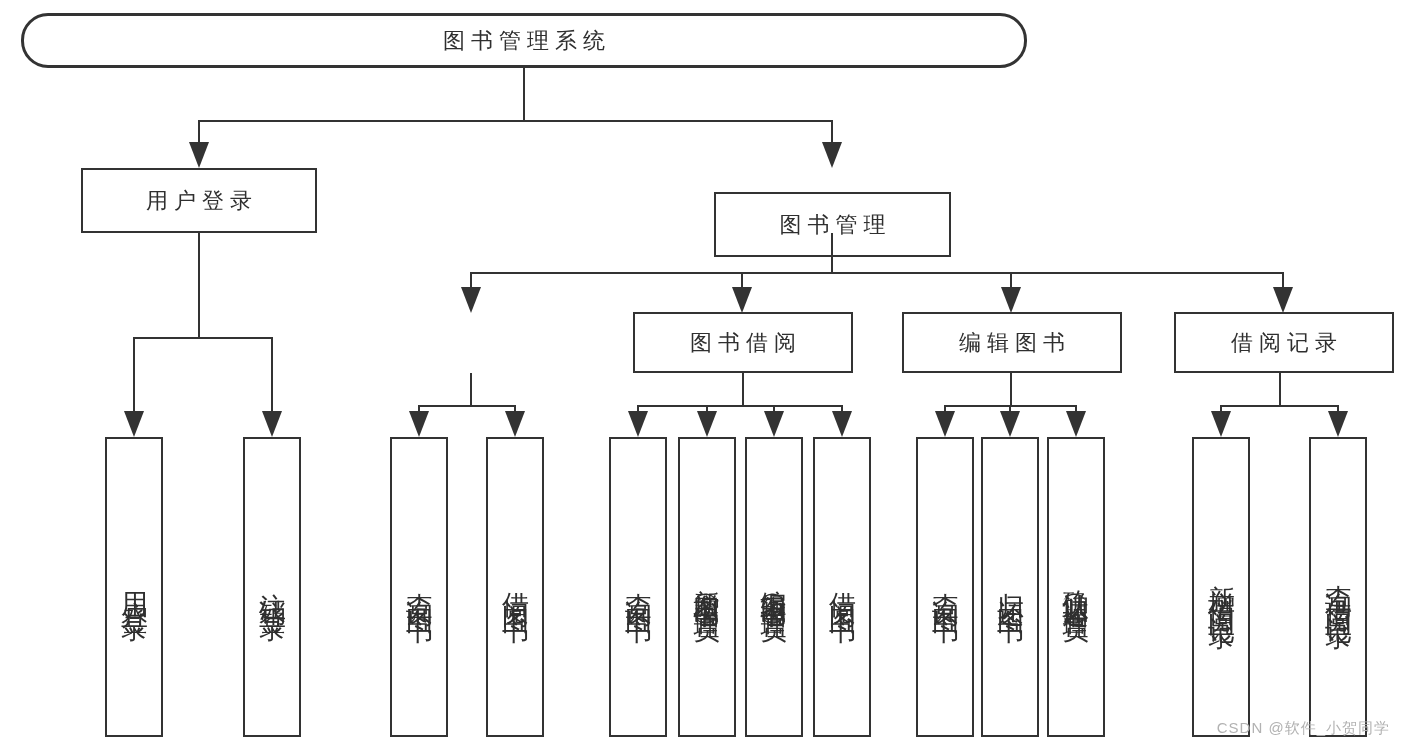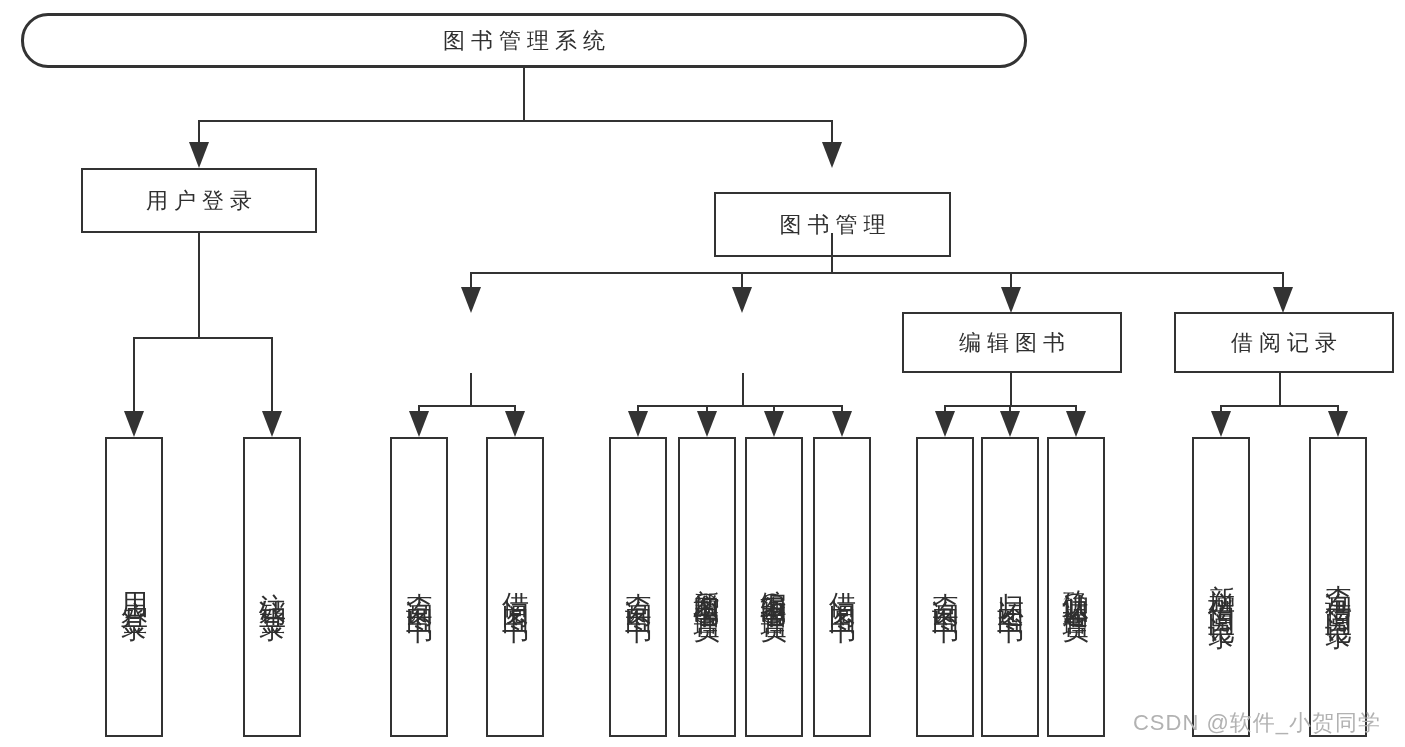--- a/index.html
+++ b/index.html
@@ -31,22 +31,22 @@
   .vbox.long{font-size:26px;letter-spacing:4px;}
 
   .vl{position:absolute;width:2px;background:var(--line);}
   .hl{position:absolute;height:2px;background:var(--line);}
   .arr{
     position:absolute;width:0;height:0;
     border-left:10px solid transparent;border-right:10px solid transparent;
     border-top:26px solid var(--line);
   }
   .watermark{
-    position:absolute;right:24px;bottom:9px;
-    font-size:22px;letter-spacing:1px;color:var(--wm);white-space:nowrap;text-align:right;
+    position:absolute;right:15px;bottom:9px;
+    font-size:15px;letter-spacing:1px;color:var(--wm);white-space:nowrap;text-align:right;
   }
 </style>
 </head>
 <body>
 
 <div class="canvas">
 
   <div class="box root" style="left:21px;top:13px;width:1006px;height:55px;">图书管理系统</div>
 
   <div class="vl" style="left:523px;top:68px;height:52px;"></div>
@@ -70,20 +70,21 @@
   <div class="hl" style="left:470px;top:272px;width:814px;"></div>
   <div class="vl" style="left:470px;top:272px;height:17px;"></div>
   <div class="arr" style="left:461px;top:287px;"></div>
   <div class="vl" style="left:741px;top:272px;height:17px;"></div>
   <div class="arr" style="left:732px;top:287px;"></div>
   <div class="vl" style="left:1010px;top:272px;height:17px;"></div>
   <div class="arr" style="left:1001px;top:287px;"></div>
   <div class="vl" style="left:1282px;top:272px;height:17px;"></div>
   <div class="arr" style="left:1273px;top:287px;"></div>
 
+  <div class="box" style="left:633px;top:312px;width:220px;height:61px;">图书借阅</div>
   <div class="box" style="left:902px;top:312px;width:220px;height:61px;">编辑图书</div>
   <div class="box" style="left:1174px;top:312px;width:220px;height:61px;">借阅记录</div>
 
   <div class="vl" style="left:470px;top:373px;height:33px;"></div>
   <div class="hl" style="left:418px;top:405px;width:98px;"></div>
   <div class="vl" style="left:418px;top:405px;height:10px;"></div>
   <div class="arr" style="left:409px;top:411px;"></div>
   <div class="vl" style="left:514px;top:405px;height:10px;"></div>
   <div class="arr" style="left:505px;top:411px;"></div>
 

